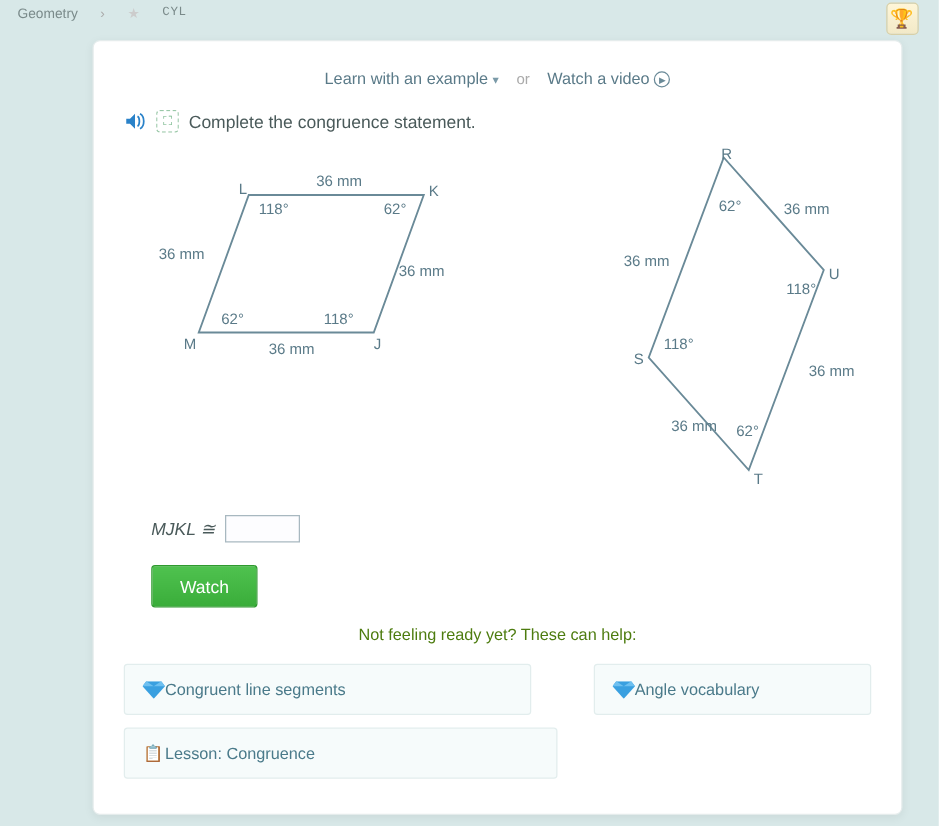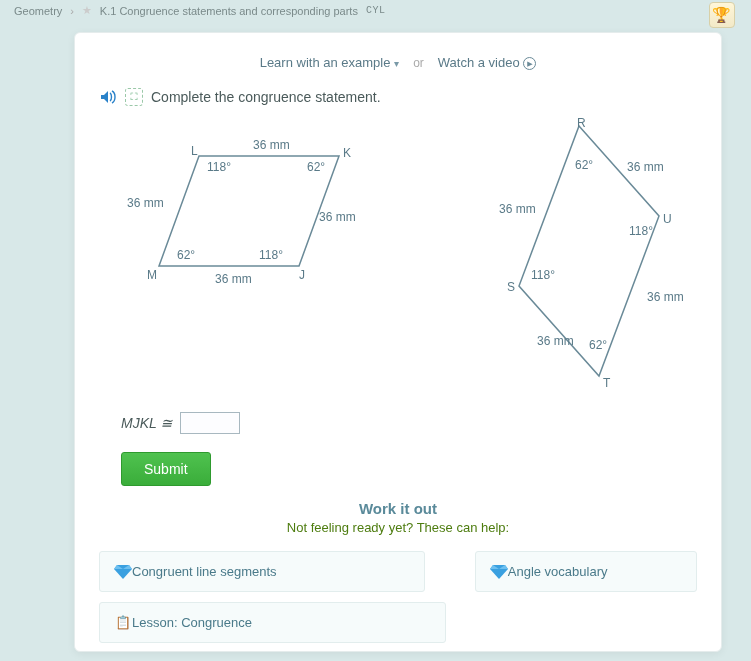--- a/index.html
+++ b/index.html
@@ -10,21 +10,21 @@
       height: 661px;
       overflow: hidden;
       position: relative;
     }
     .breadcrumb {
       padding: 4px 14px;
       font-size: 11px;
       color: #7a8a8a;
       display: flex;
       align-items: center;
-      gap: 8px;
+      gap: 18px;
     }
     .breadcrumb .sep { color: #aaa; }
     .breadcrumb .star { color: #ccc; }
     .breadcrumb .cyl { font-size: 10px; letter-spacing: 0.5px; font-family: Liberation Mono, monospace; }
     .trophy {
       position: absolute;
       top: 2px; right: 16px;
       width: 26px; height: 26px;
       background: linear-gradient(#fff6d8, #f2e9c8);
       border: 1px solid #d8d0a8;
@@ -179,21 +179,20 @@
     }
     .help-row2 { margin-top: 10px; }
   </style>
 </head>
 <body>
 
 <div class="breadcrumb">
   <span>Geometry</span>
   <span class="sep">›</span>
   <span class="star">★</span>
-  <span>K.1 Congruence statements and corresponding parts</span>
   <span class="cyl">CYL</span>
 </div>
 
 <div class="trophy">🏆</div>
 
 <div class="card">
 
   <div class="topbar">
     <span>
       <span>Learn with an example</span>
@@ -250,24 +249,23 @@
     <span class="fig-label" style="left:530px; top:108px;">118°</span>
     <span class="fig-label" style="left:490px; top:222px;">62°</span>
     <span class="fig-label" style="left:432px; top:152px;">118°</span>
   </div>
 
   <div class="answer-row">
     <span>MJKL ≅</span>
     <input class="answer-input" type="text" value="" style="">
   </div>
 
-  <button class="submit-btn">Submit</button>
+  <button class="submit-btn">Watch</button>
 
   <div class="workout">
-    <h4>Work it out</h4>
     <p>Not feeling ready yet? These can help:</p>
   </div>
 
   <div class="help-row">
     <div class="help-card">
       <span class="gem">
         <svg width="18" height="14" viewBox="0 0 18 14">
             <polygon points="3,0 15,0 18,4 9,14 0,4" fill="#3aa0e0"></polygon>
             <polygon points="3,0 9,4 15,0 18,4 9,4 0,4" fill="#6ec0f0"></polygon>
           </svg>

